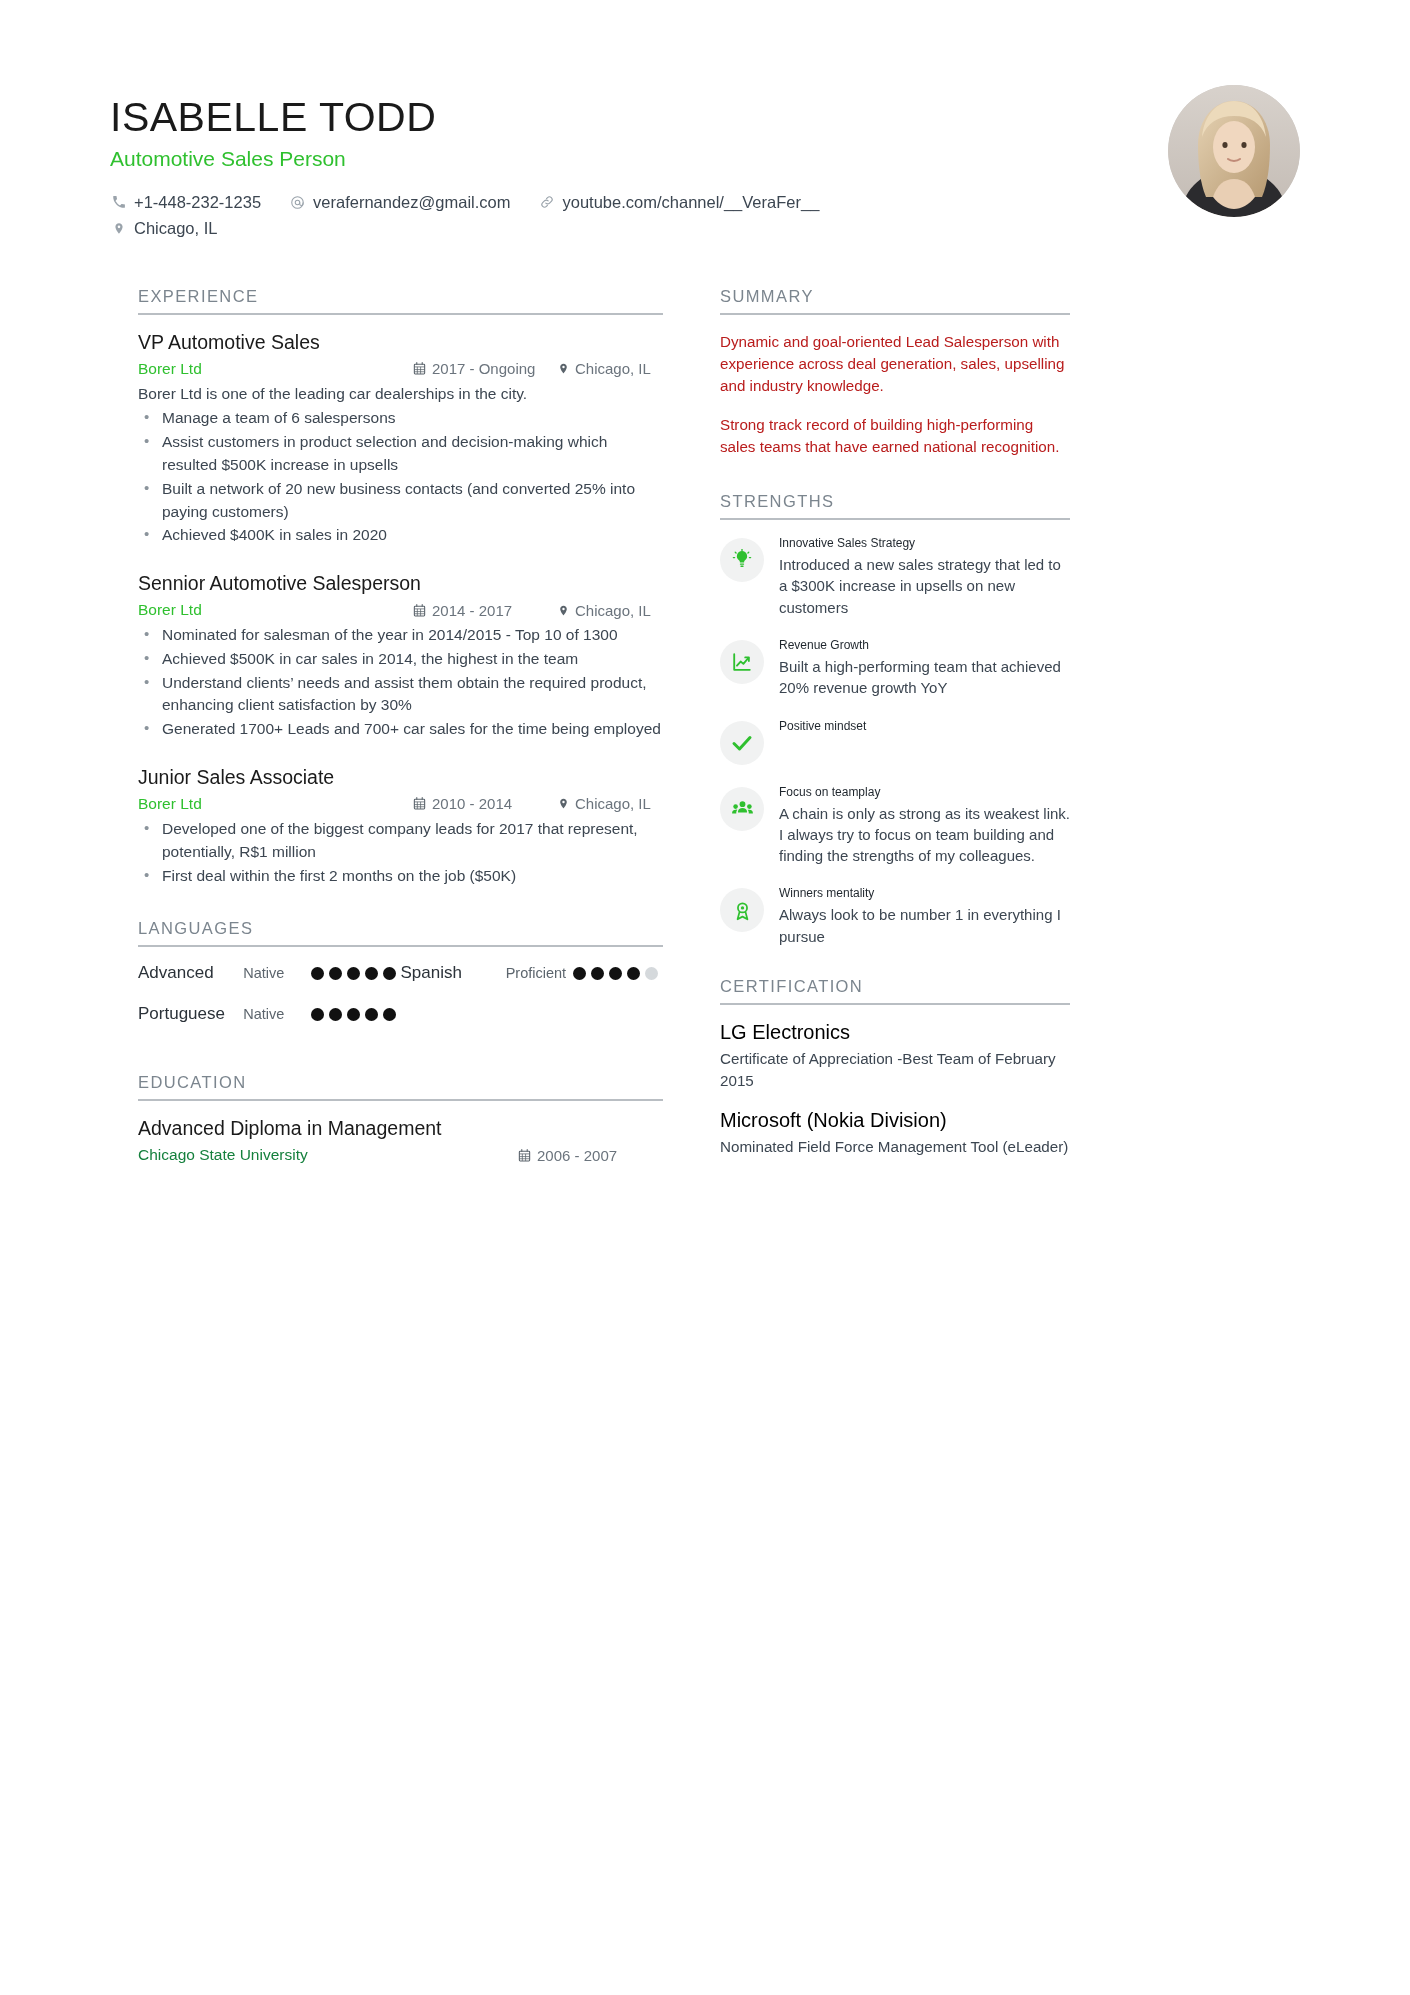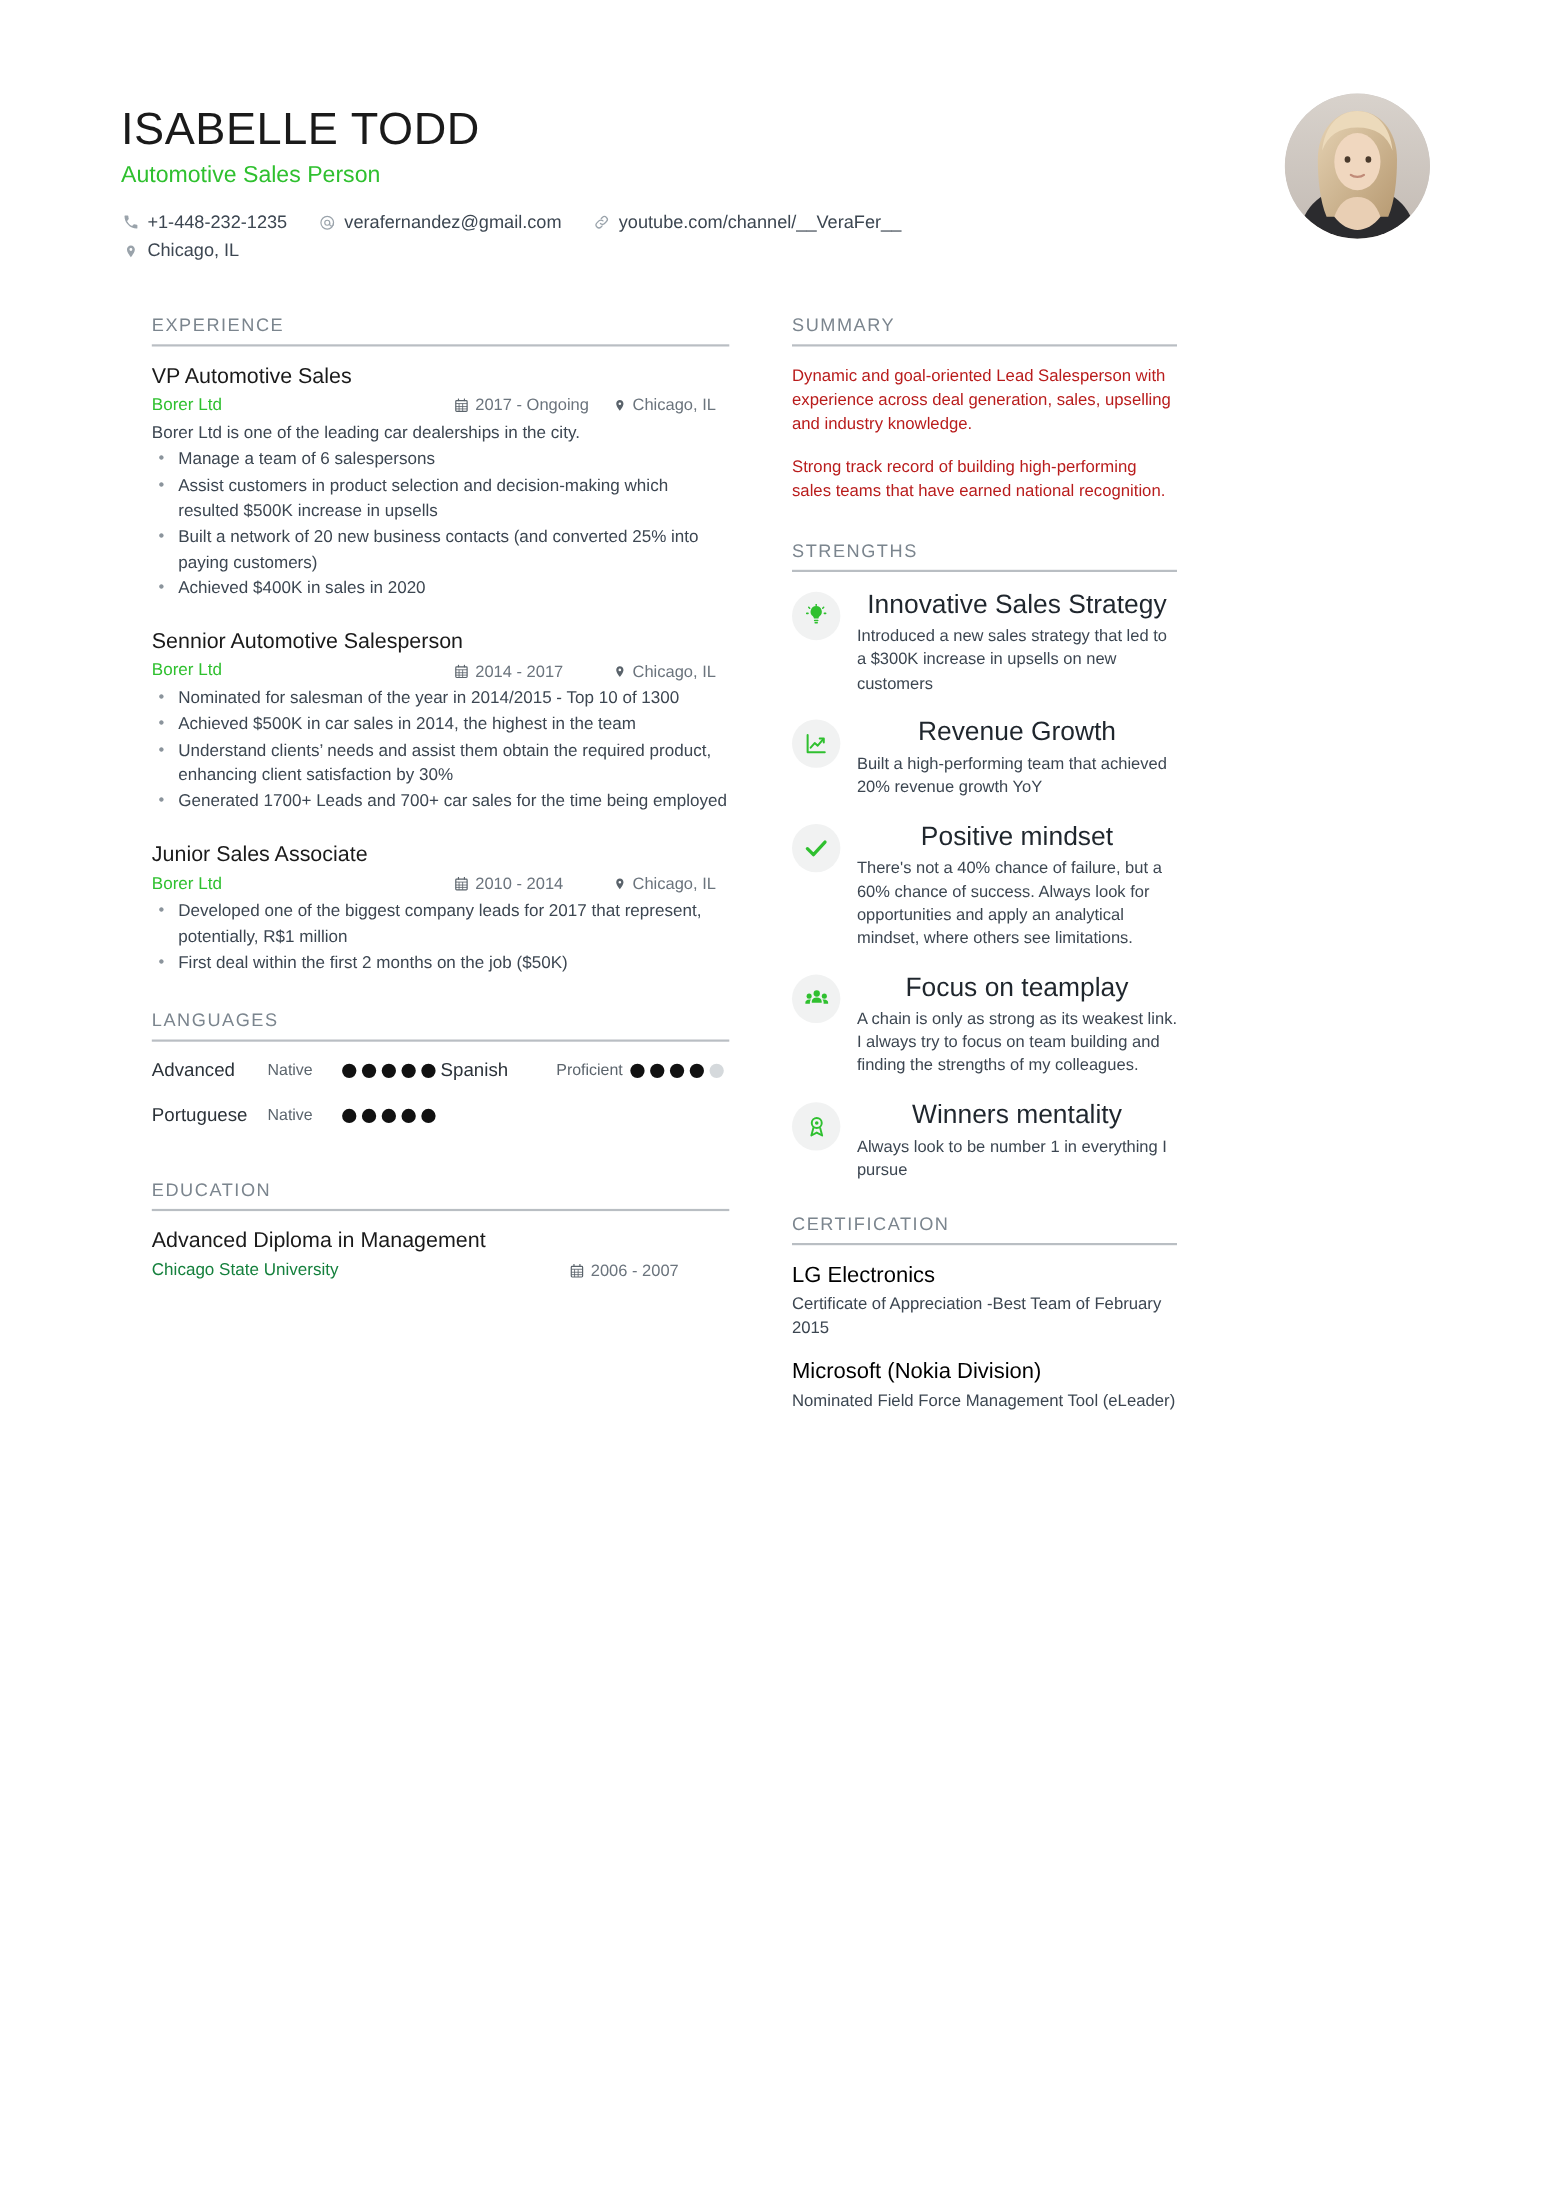--- a/index.html
+++ b/index.html
@@ -154,25 +154,24 @@
     background: #f1f2f2;
     display: flex;
     align-items: center;
     justify-content: center;
     margin-right: 15px;
     margin-top: 2px;
   }
   .strength-icon svg { display: block; }
   .strength-body { flex: 1 1 auto; }
   .strength-title {
-    font-size: 24px;
+    font-size: 12px;
     color: #1f262d;
     margin-bottom: 4px;
     font-weight: 400;
-    text-align: center;
   }
   .strength-text { font-size: 15px; line-height: 1.42; color: #3c4651; }
 
   
   .summary-p { font-size: 15.2px; line-height: 1.45; color: #b91c1c; margin-bottom: 17px; }
   .summary-p:last-child { margin-bottom: 0; }
 
   
   .cert { margin-bottom: 18px; }
   .cert-name { font-size: 20px; color: #000000; margin-bottom: 4px; }
@@ -467,21 +466,20 @@
         </div>
 
         <div class="strength">
           <div class="strength-icon">
             <svg width="24" height="24" viewBox="0 0 24 24" fill="none" stroke="#2fc02f" stroke-width="3" stroke-linecap="round" stroke-linejoin="round">
                 <path d="M4 12.5l5.5 5.5L20 6.5"></path>
               </svg>
           </div>
           <div class="strength-body">
             <div class="strength-title">Positive mindset</div>
-            <div class="strength-text">There's not a 40% chance of failure, but a 60% chance of success. Always look for opportunities and apply an analytical mindset, where others see limitations.</div>
           </div>
         </div>
 
         <div class="strength">
           <div class="strength-icon">
             <svg width="23" height="23" viewBox="0 0 24 24" fill="#2fc02f">
                 <circle cx="12" cy="7.5" r="3"></circle>
                 <path d="M12 11.4c-2.6 0-4.7 1.6-4.7 3.6v1.2h9.4V15c0-2-2.1-3.6-4.7-3.6z"></path>
                 <circle cx="4.8" cy="10" r="2.4"></circle>
                 <path d="M4.8 13.2c-2 0-3.6 1.3-3.6 2.9v1h4.3v-1.2c0-1 .4-1.9 1.1-2.6a5.6 5.6 0 0 0-1.8-.1z"></path>

